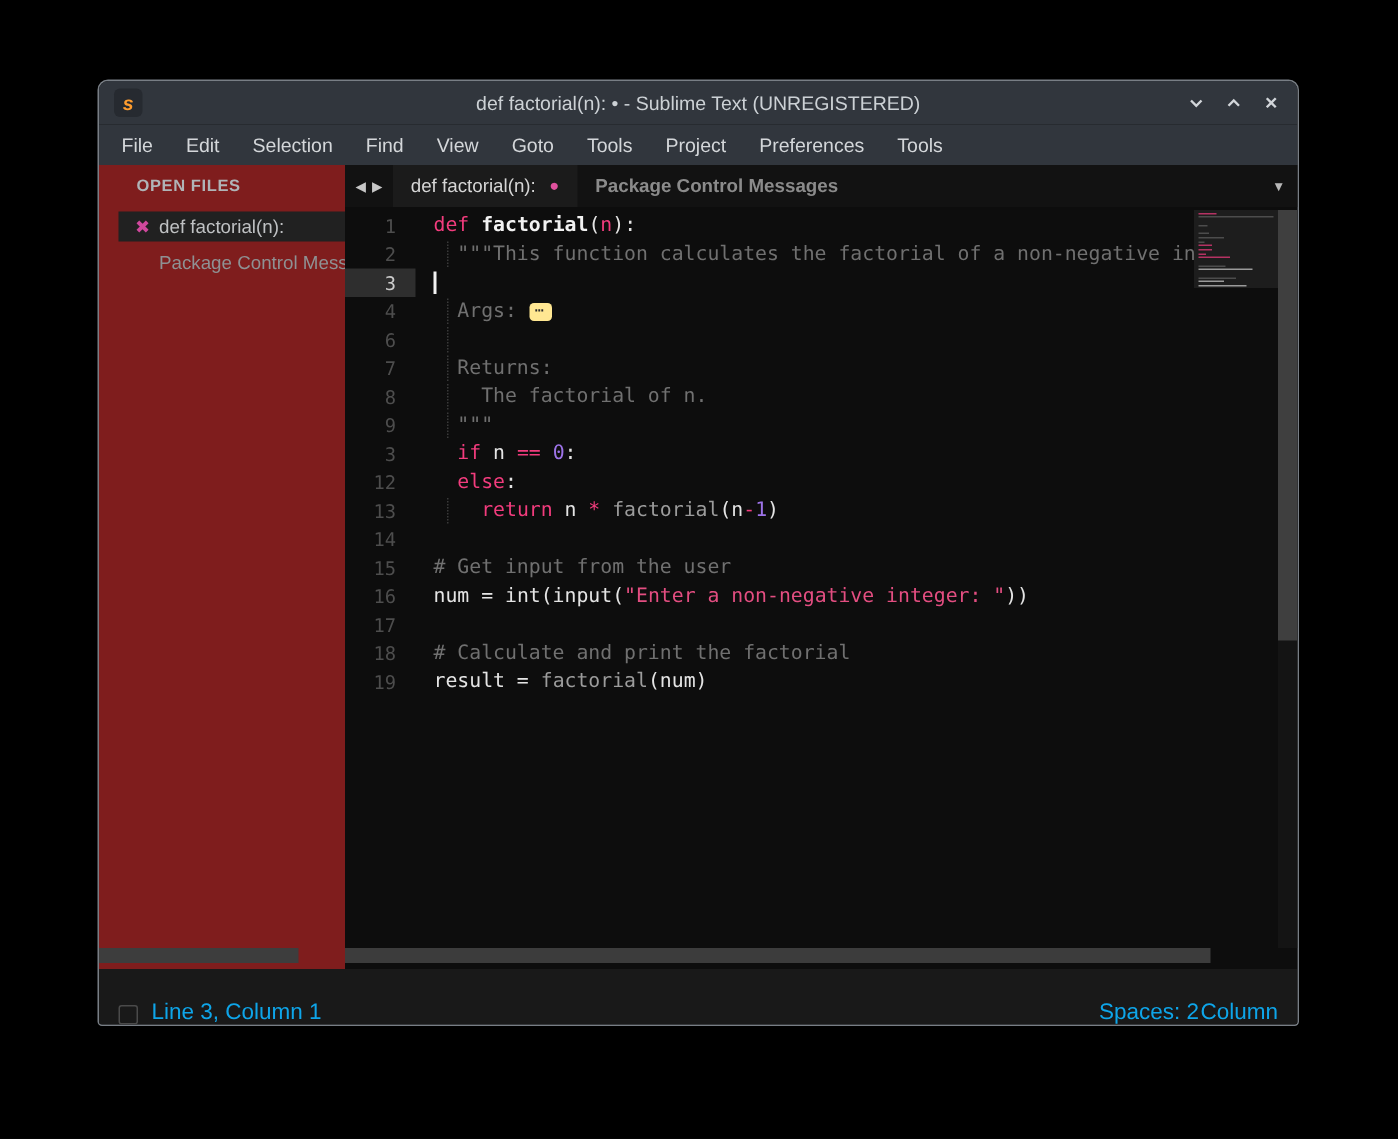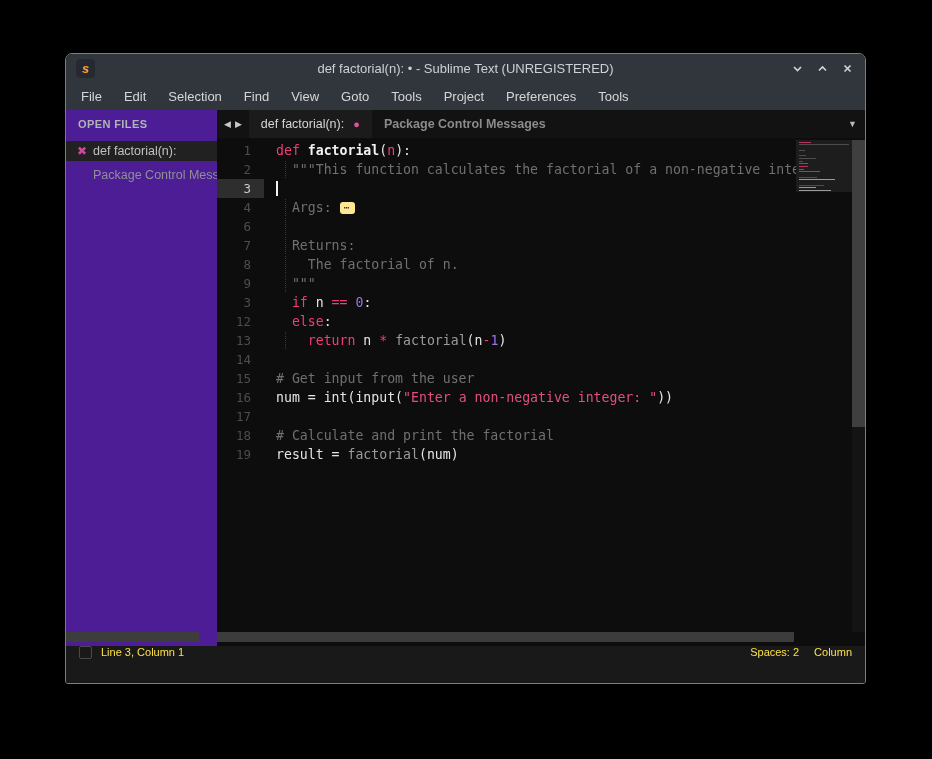--- a/index.html
+++ b/index.html
@@ -14,21 +14,21 @@
     font-weight:bold;font-style:italic;font-size:13px;line-height:19px;text-align:center;flex:none;z-index:2;}
   .win-title{position:absolute;left:0;right:0;text-align:center;color:#ccd1d5;font-size:13px;}
   .win-controls{margin-left:auto;display:flex;gap:10px;z-index:2;}
   .win-btn{width:15px;height:15px;display:flex;align-items:center;justify-content:center;}
   .win-btn svg{stroke:#d2d6da;stroke-width:1.6;fill:none;}
   
   .menubar{height:27px;flex:none;background:#31363d;display:flex;align-items:center;padding-left:4px;}
   .menu-item{padding:0 11px;color:#d4d7da;font-size:13px;}
   
   .main{flex:1;display:flex;min-height:0;}
-  .sidebar{width:151px;flex:none;background:#4c1d95;position:relative;overflow:hidden;}
+  .sidebar{width:151px;flex:none;background:#7f1d1d;position:relative;overflow:hidden;padding-left:13px;}
   .sidebar-header{height:28px;display:flex;align-items:center;padding-left:12px;
     color:#b0b4b7;font-size:11px;font-weight:bold;letter-spacing:.4px;}
   .file-item{height:20px;display:flex;align-items:center;font-size:12.5px;color:#bfc1c3;
     white-space:nowrap;overflow:hidden;margin-top:3px;}
   .file-item.selected{background:#212121;}
   .file-item .dirty-x{color:#d0489d;font-size:12px;font-weight:bold;margin:0 6px 0 11px;}
   .file-item.plain{color:#8f9193;padding-left:27px;margin-top:4px;}
   .sidebar-hscroll{position:absolute;bottom:4px;left:0;width:133px;height:10px;background:#3d3d3d;}
   
   .editor-col{flex:1;display:flex;flex-direction:column;min-width:0;background:#0d0d0d;}
@@ -58,24 +58,24 @@
   .tok-cmt,.tok-doc{color:#707070;}
   .tok-fold{background:#ffe792;color:#2a2a2a;border-radius:3px;padding:0 4px;font-size:10px;
     line-height:12px;display:inline-block;vertical-align:1px;letter-spacing:1px;}
   .minimap{position:absolute;top:2px;right:13px;width:56px;height:52px;background:#1d1d1d;overflow:hidden;}
   .minimap .mrow{height:1px;margin:1.7px 2px 0 3px;}
   .vscroll{position:absolute;top:2px;right:0;width:13px;bottom:14px;background:#141414;}
   .vscroll .thumb{position:absolute;top:0;left:0;right:0;height:287px;background:#3f3f3f;}
   .hscroll{position:absolute;left:0;right:73px;bottom:4px;height:10px;background:#181818;}
   .hscroll .thumb{position:absolute;left:0;top:0;bottom:0;width:577px;background:#3c3c3c;}
   
-  .statusbar{height:37px;flex:none;background:#191919;display:flex;align-items:flex-start;
-    padding:0 13px;color:#fde047;font-size:11px;}
+  .statusbar{height:37px;flex:none;background:#191919;display:flex;align-items:flex-end;
+    padding:0 13px;color:#0ea5e9;font-size:15px;}
   .status-square{width:11px;height:11px;border:1px solid #4a4a4a;border-radius:2px;margin-right:9px;flex:none;}
-  .status-right{margin-left:auto;display:flex;gap:15px;}
+  .status-right{margin-left:auto;display:flex;gap:1px;}
 </style>
 </head>
 <body>
 
 <div class="window">
 
   <div class="titlebar">
     <div class="app-icon">s</div>
     <div class="win-title">def factorial(n): • - Sublime Text (UNREGISTERED)</div>
     <div class="win-controls">

